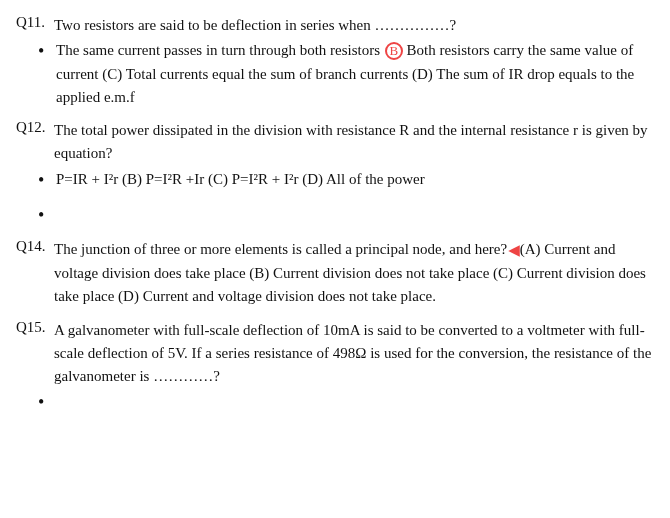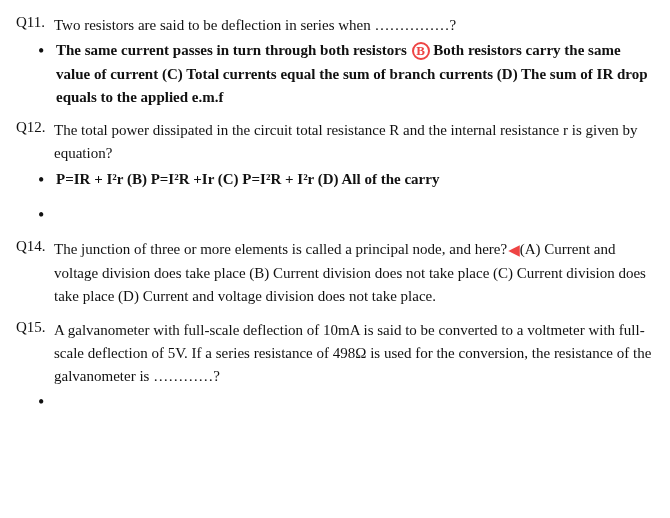--- a/index.html
+++ b/index.html
@@ -37,21 +37,20 @@
     }
     .bullet {
       min-width: 18px;
       flex-shrink: 0;
       font-size: 18px;
       line-height: 1.4;
     }
     .bullet-text {
       flex: 1;
       line-height: 1.55;
-      font-weight: bold;
     }
     .highlight-circle {
       display: inline-block;
       border: 2px solid #e44;
       border-radius: 50%;
       width: 18px;
       height: 18px;
       text-align: center;
       line-height: 14px;
       font-size: 13px;
@@ -94,25 +93,25 @@
         The same current passes in turn through both resistors
         <span class="highlight-circle">B</span>
         Both resistors carry the same value of current (C) Total currents equal the sum of branch currents (D) The sum of IR drop equals to the applied e.m.f
       </span>
     </div>
   </div>
 
   <div class="question-block">
     <div class="question-line">
       <span class="q-num">Q12.</span>
-      <span class="q-text">The total power dissipated in the circuit total resistance R and the internal resistance r is given by equation?</span>
+      <span class="q-text">The total power dissipated in the division with resistance R and the internal resistance r is given by equation?</span>
     </div>
     <div class="bullet-line">
       <span class="bullet">•</span>
-      <span class="bullet-text">P=IR + I²r  (B) P=I²R +Ir  (C) P=I²R + I²r   (D)  All  of  the carry</span>
+      <span class="bullet-text">P=IR + I²r  (B) P=I²R +Ir  (C) P=I²R + I²r   (D)  All  of  the power</span>
     </div>
   </div>
 
   <div class="question-block">
     <div class="bullet-line">
       <span class="bullet">•</span>
     </div>
   </div>
 
   <div class="question-block">

